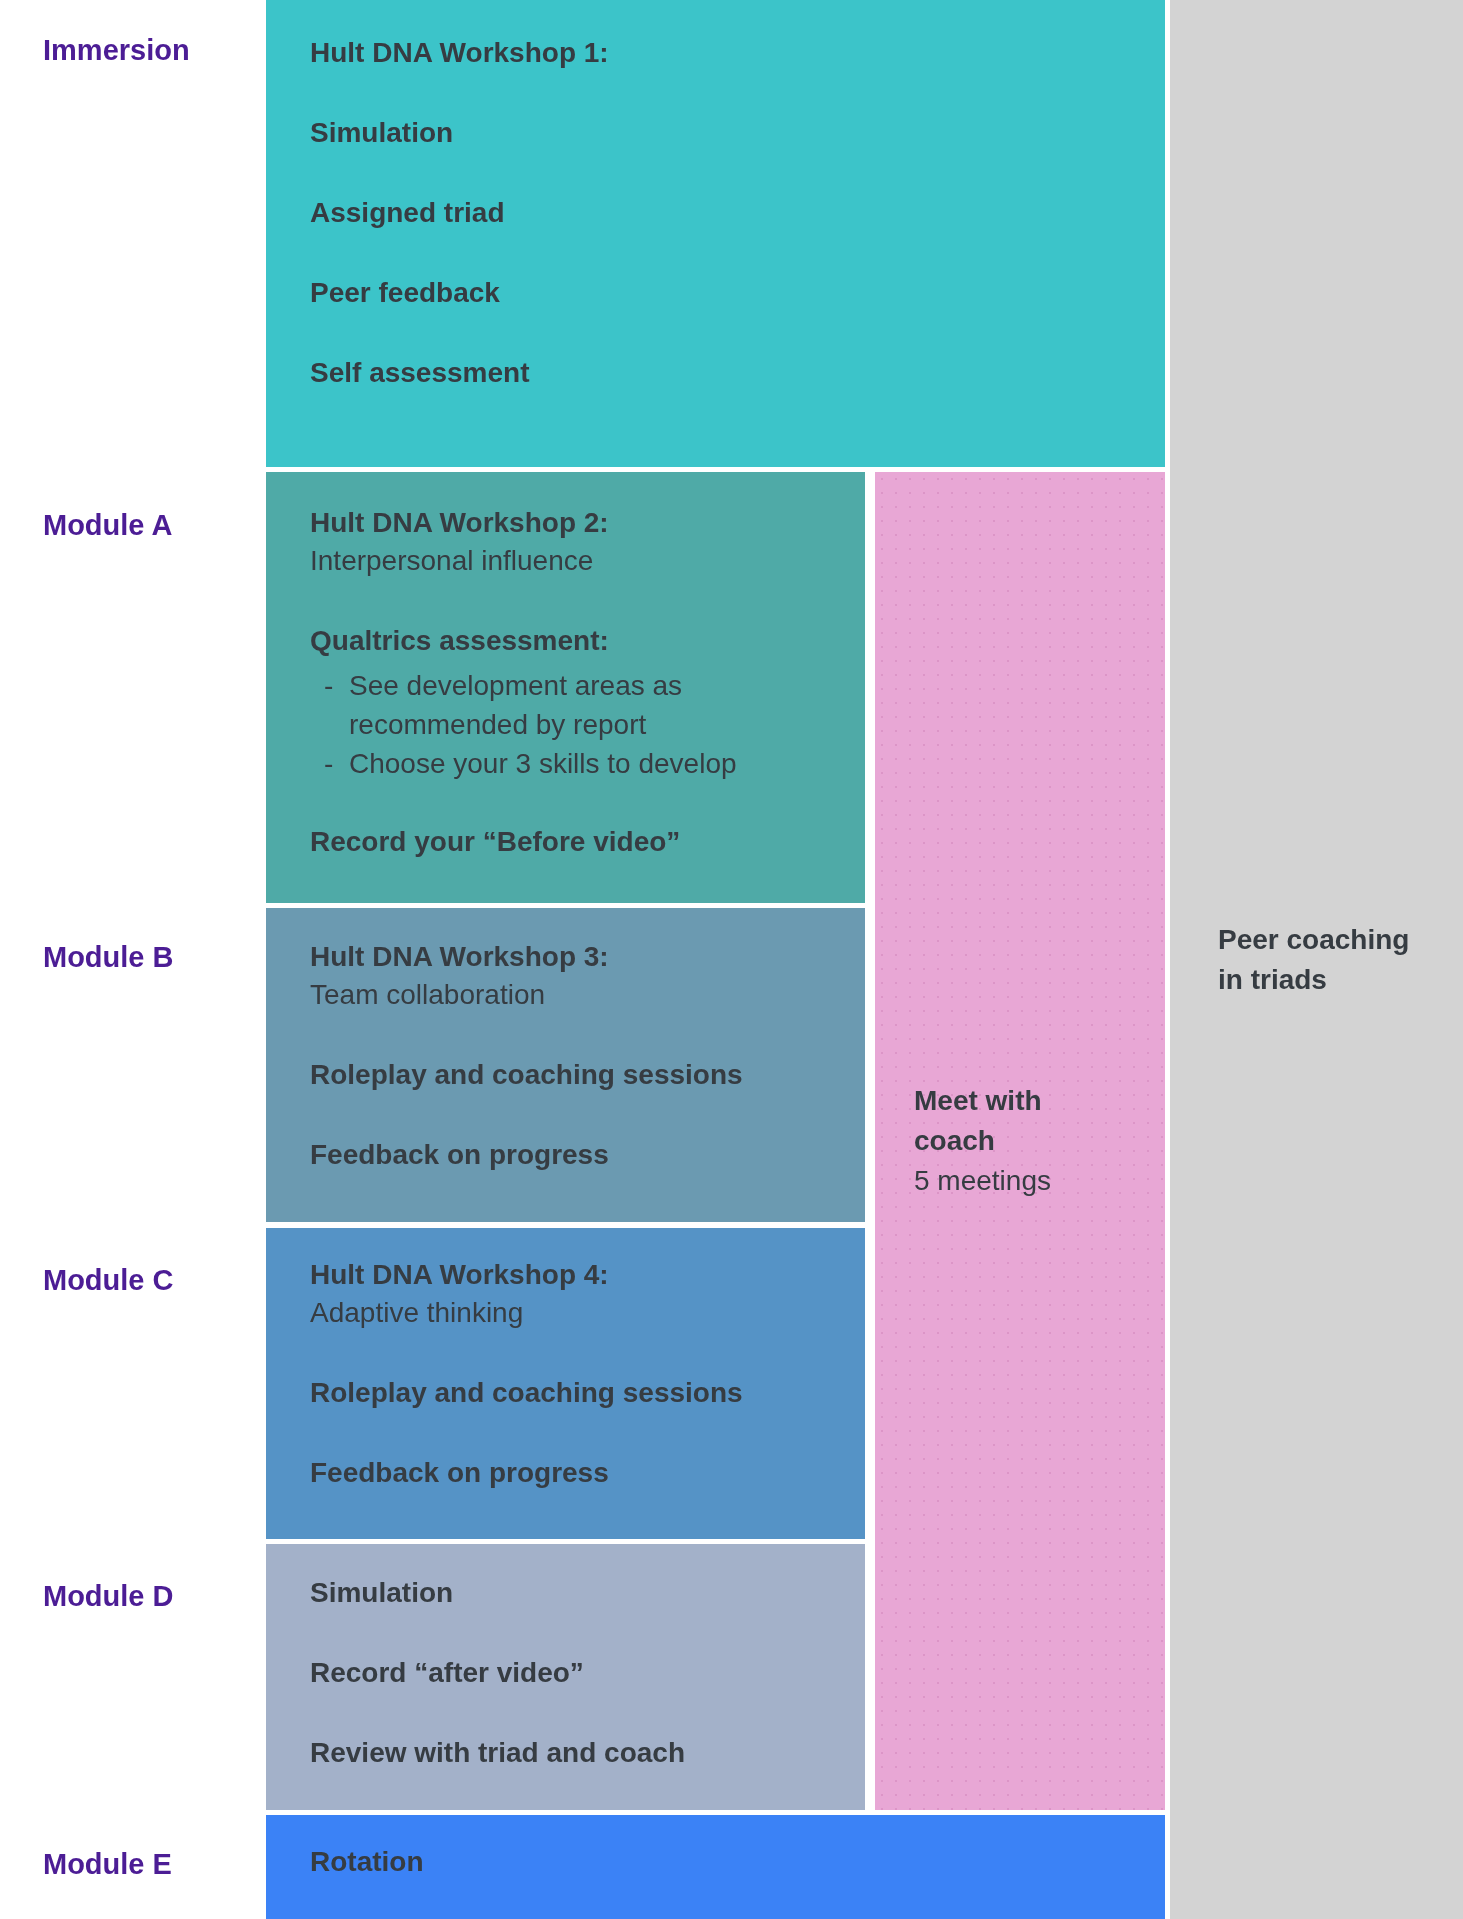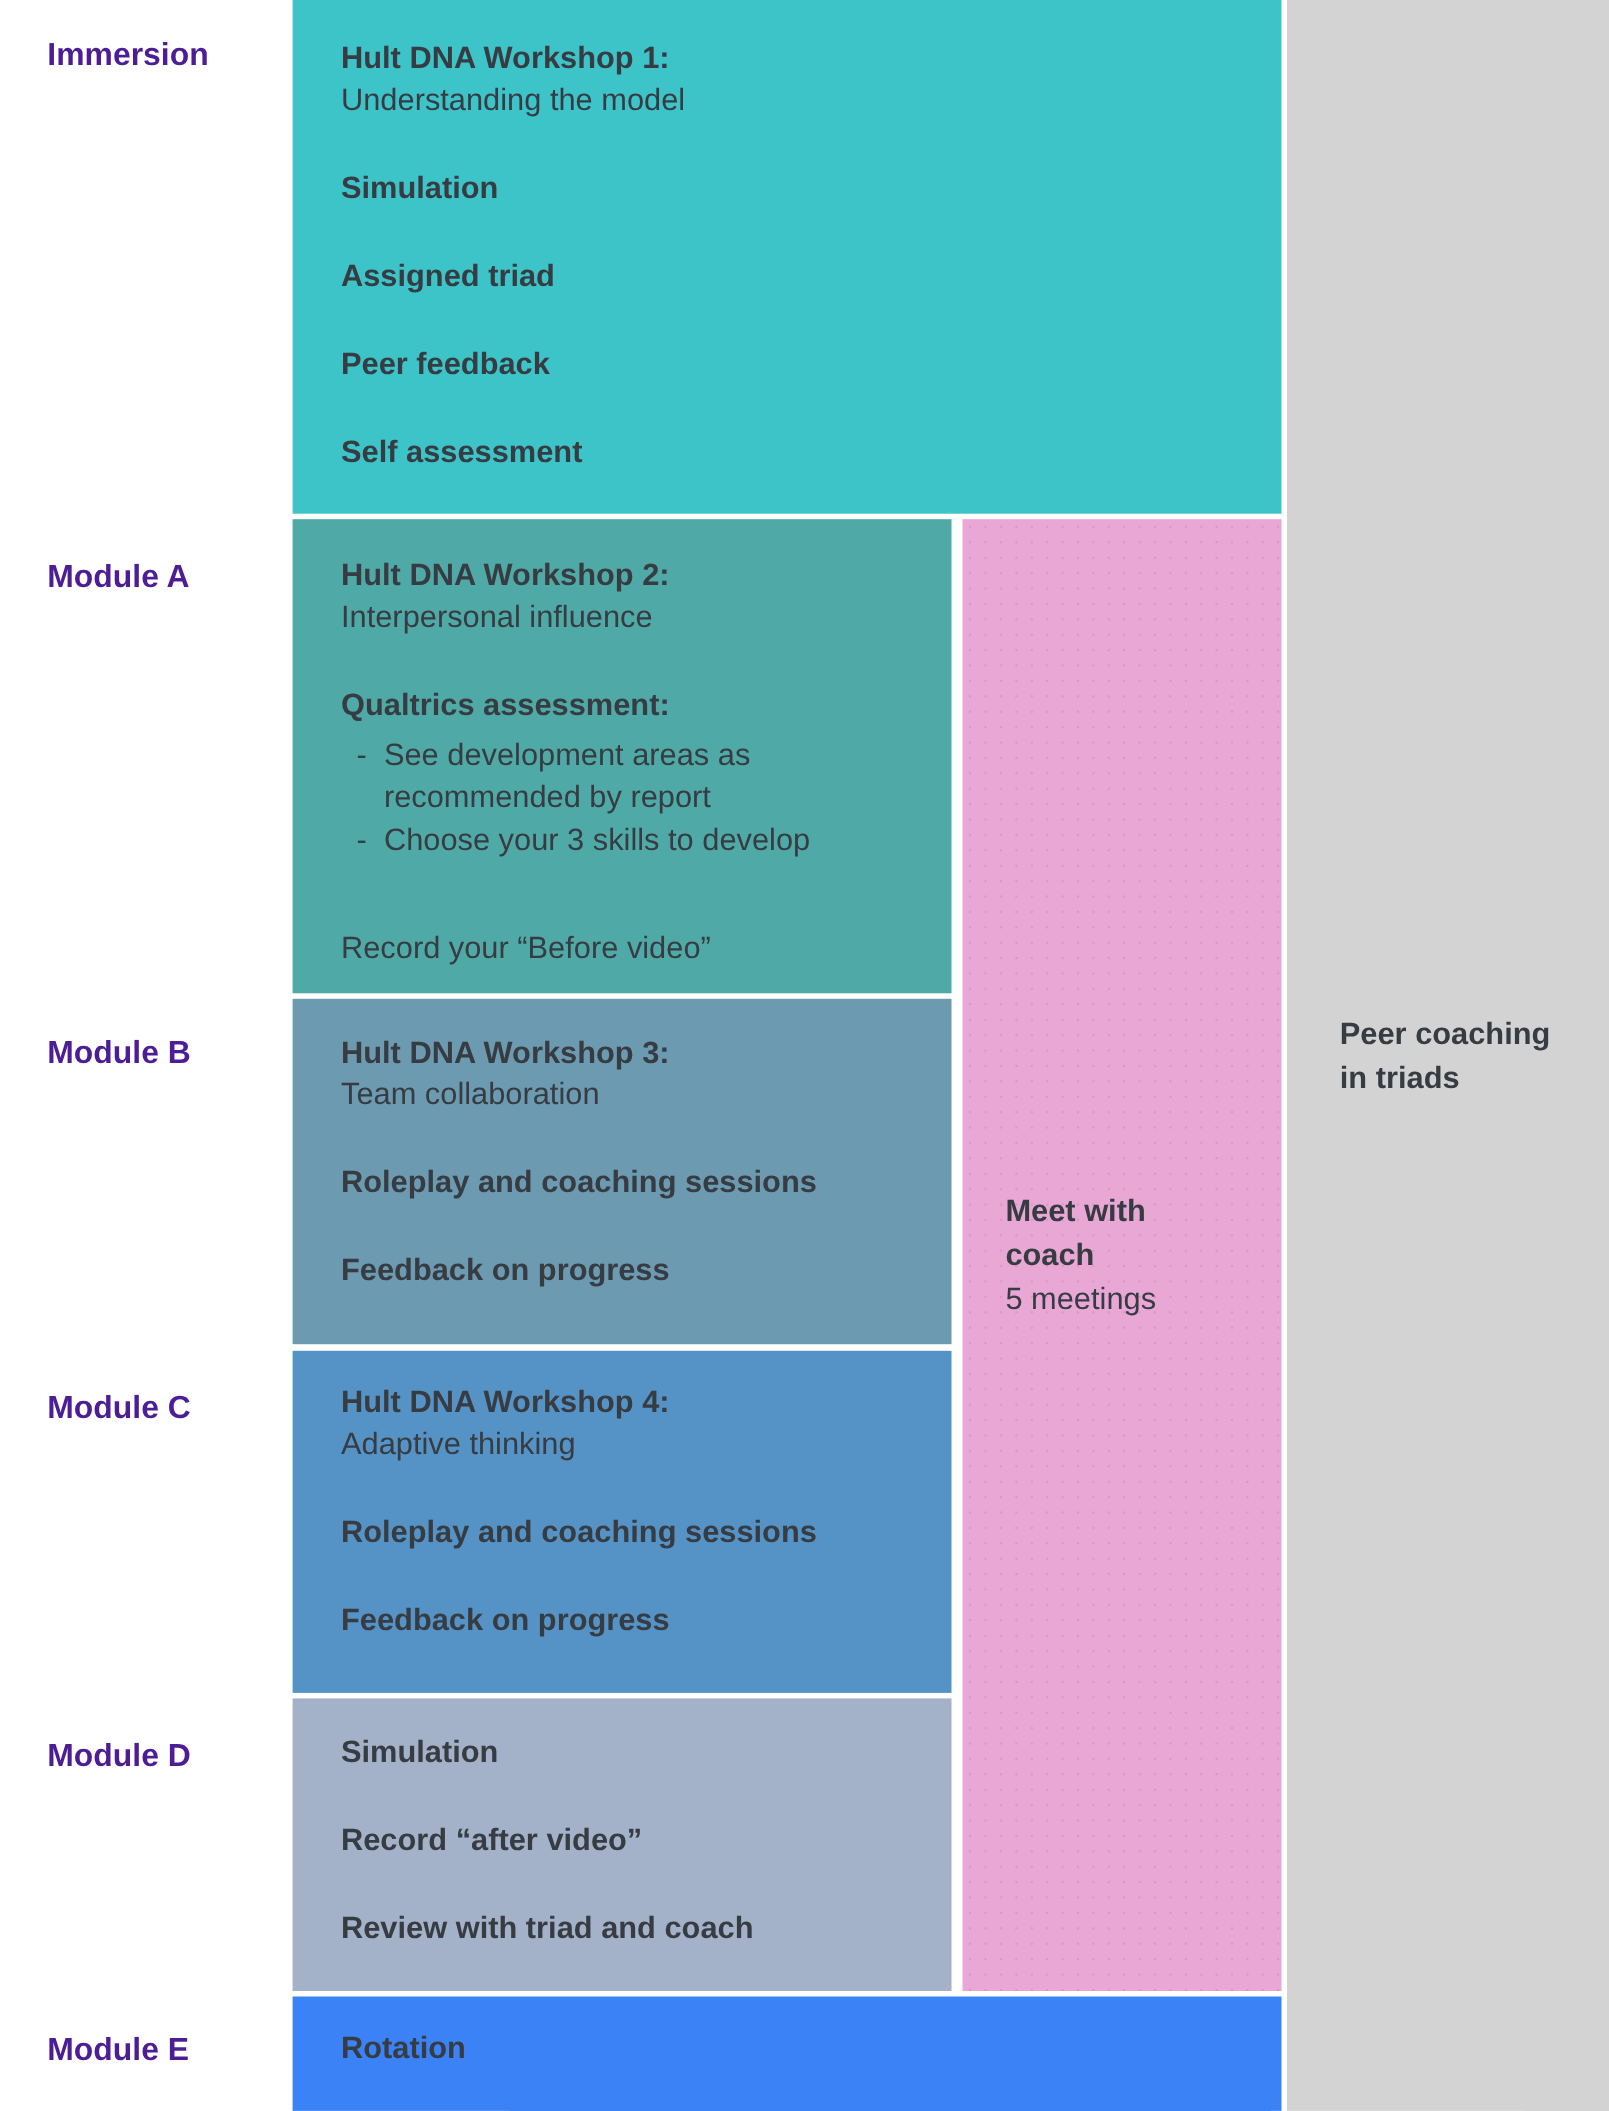--- a/index.html
+++ b/index.html
@@ -29,21 +29,21 @@
   .b-title { font-weight: bold; margin: 0; }
   .b-sub   { font-weight: normal; margin: 0; }
   .item    { font-weight: bold; margin: 42px 0 0 0; }
   .item:first-child { margin-top: 0; }
 
   .section-title { font-weight: bold; margin: 42px 0 0 0; }
   .bullets { margin: 6px 0 0 0; }
   .bullet-row { display: flex; align-items: flex-start; padding-left: 14px; line-height: 39px; }
   .bullet-dash { width: 25px; flex: 0 0 25px; }
   .bullet-text { white-space: pre-line; }
-  .footer-line { font-weight: normal; margin: 60px 0 0 0; }
+  .footer-line { font-weight: bold; margin: 40px 0 0 0; }
 
   
   #label-immersion { top: 31px; }
   #label-module-a  { top: 506px; }
   #label-module-b  { top: 938px; }
   #label-module-c  { top: 1261px; }
   #label-module-d  { top: 1577px; }
   #label-module-e  { top: 1845px; }
 
   #block-immersion { left: 266px; top: 0;      width: 899px; height: 467px; background: #3cc4c9; padding-top: 34px; }
@@ -78,21 +78,20 @@
 
   <div class="rail-label" id="label-immersion">Immersion</div>
   <div class="rail-label" id="label-module-a">Module A</div>
   <div class="rail-label" id="label-module-b">Module B</div>
   <div class="rail-label" id="label-module-c">Module C</div>
   <div class="rail-label" id="label-module-d">Module D</div>
   <div class="rail-label" id="label-module-e">Module E</div>
 
   <div class="block" id="block-immersion">
     <div class="b-title">Hult DNA Workshop 1:</div>
-    <div class="b-sub">Understanding the model</div>
     <div class="item">Simulation</div>
     <div class="item">Assigned triad</div>
     <div class="item">Peer feedback</div>
     <div class="item">Self assessment</div>
   </div>
 
   <div class="block" id="block-module-a">
     <div class="b-title">Hult DNA Workshop 2:</div>
     <div class="b-sub">Interpersonal influence</div>
     <div class="section-title">Qualtrics assessment:</div>

